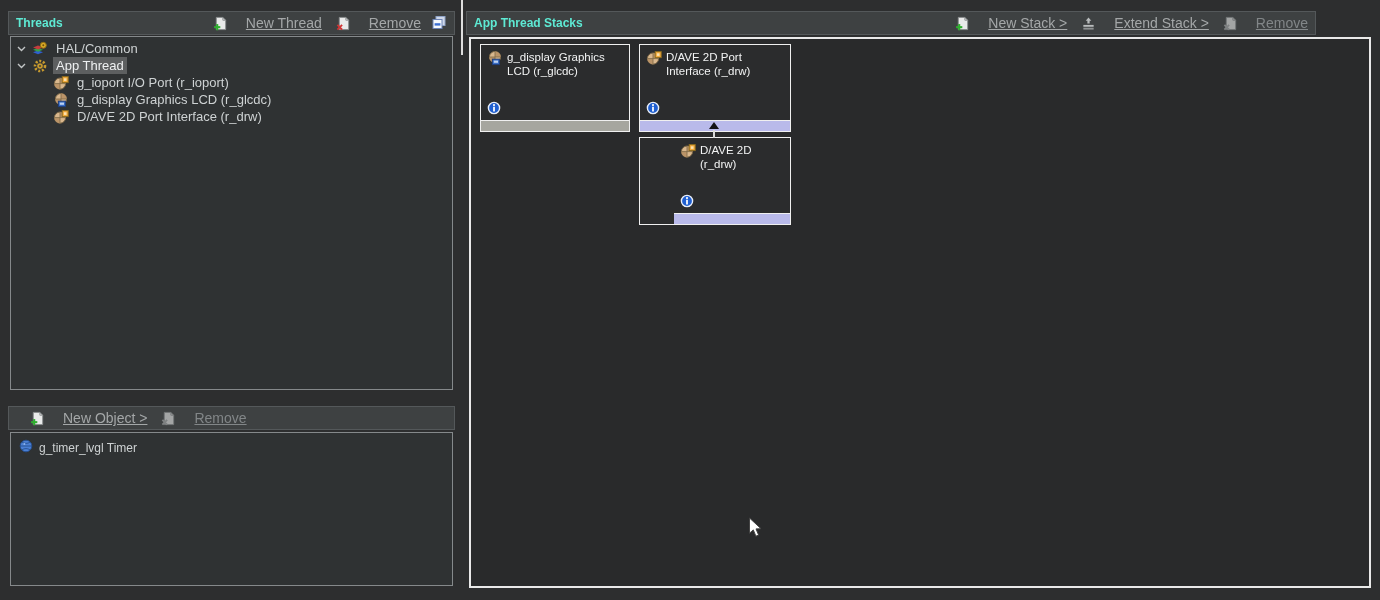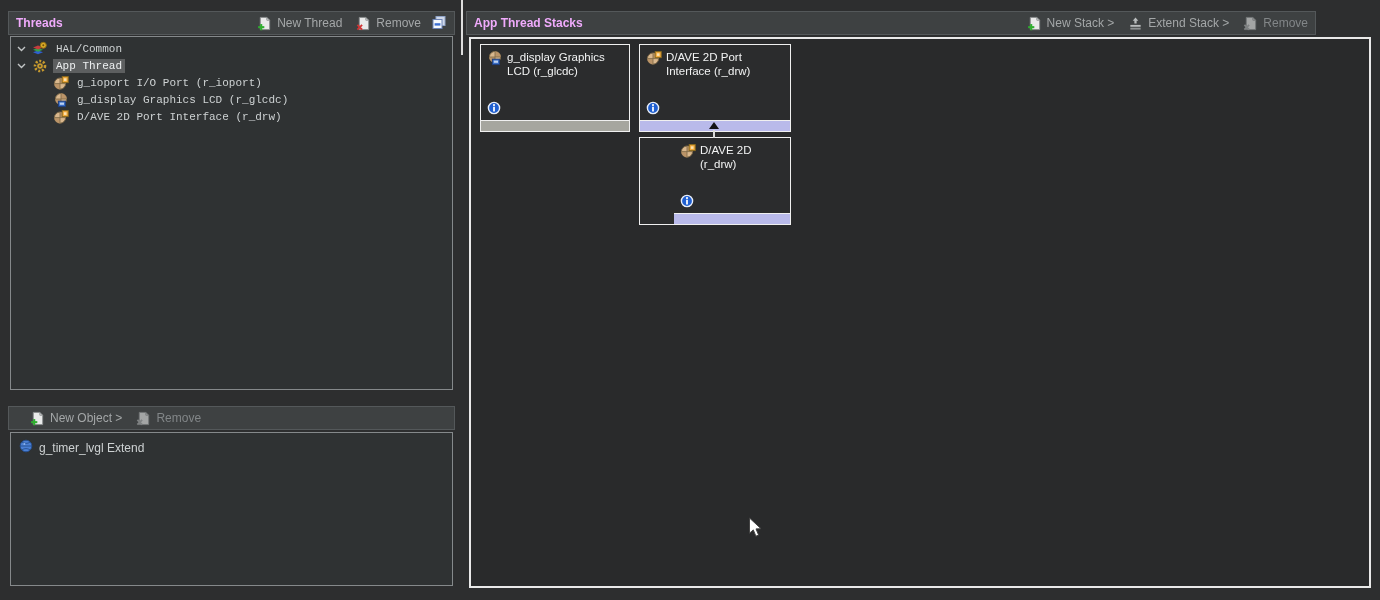--- a/index.html
+++ b/index.html
@@ -9,33 +9,33 @@
     background:#2d2e2f;
     font-family:"Liberation Sans", sans-serif;
     -webkit-font-smoothing:antialiased;
     cursor:default; user-select:none;
   }
   
   .section-header {
     position:absolute; height:24px; display:flex; align-items:center;
     background:#3e4142; border:1px solid #54585a; padding:0 7px;
   }
-  .section-title { font-size:12px; font-weight:bold; color:#f0abfc; flex:1; white-space:nowrap; }
-  .tb-btn { display:flex; align-items:center; gap:5px; font-size:12px; color:#a4a7a8; margin-left:14px; white-space:nowrap; }
+  .section-title { font-size:12px; font-weight:bold; color:#5eead4; flex:1; white-space:nowrap; }
+  .tb-btn { display:flex; align-items:center; gap:18px; font-size:14px; color:#a4a7a8; margin-left:14px; white-space:nowrap;text-decoration:underline; }
   .tb-btn.dim { color:#828688; }
   .tb-btn svg { display:block; }
   .win-btn { margin-left:10px; display:flex; align-items:center; }
   
   .content-box {
     position:absolute; background:#2f3233; border:1px solid #85898b;
   }
   #stacks-content { background:#292a2b; border:2px solid #e9e9e9; }
   
   .tree { padding-top:3px; }
-  .tree-row { height:17px; display:flex; align-items:center; font-size:11px; color:#ced2d3; white-space:nowrap;font-family:Liberation Mono, monospace; }
+  .tree-row { height:17px; display:flex; align-items:center; font-size:13px; color:#ced2d3; white-space:nowrap; }
   .tree-row .chev { width:10px; margin:0 5px 0 6px; display:flex; }
   .tree-row .ticon { width:16px; height:16px; margin-right:5px; display:flex; align-items:center; justify-content:center; }
   .tree-row.child { padding-left:42px; }
   .tlabel { padding:1px 3px; }
   .tlabel.selected { background:#5d5f60; color:#eef0f1; }
   
   .obj-row { display:flex; align-items:center; gap:6px; font-size:12px; color:#ced2d3; padding:6px 0 0 8px; }
   
   .card { position:absolute; border:1px solid #f0f0f0; background:#2b2c2d; }
   .card-body { position:relative; height:76px; border-bottom:1px solid #f0f0f0; padding:5px 6px; }
@@ -201,21 +201,21 @@
 
   <div class="content-box" style="left:10px; top:432px; width:443px; height:154px;">
     <div class="obj-row">
       <span>
         <svg width="14" height="14" viewBox="0 0 14 14">
           <circle cx="7" cy="7" r="5.8" fill="#4a7fd4" stroke="#27508f"></circle>
           <path d="M1.2 7h11.6 M3 3.2c2.4 1.6 5.6 1.6 8 0 M3 10.8c2.4-1.6 5.6-1.6 8 0" fill="none" stroke="#27508f" stroke-width="0.9"></path>
           <circle cx="5.4" cy="5" r="1" fill="#8fb4ea"></circle>
         </svg>
       </span>
-      <span>g_timer_lvgl Extend</span>
+      <span>g_timer_lvgl Timer</span>
     </div>
   </div>
 
   <div class="section-header" style="left:466px; top:11px; width:850px;">
     <span class="section-title">App Thread Stacks</span>
     <span class="tb-btn">
       <span>
         <svg width="15" height="15" viewBox="0 0 16 16">
             <path d="M3.5 1.5h7l3 3v10h-10z" fill="#e9eaea" stroke="#8a8d8e"></path>
             <path d="M10.5 1.5v3h3" fill="none" stroke="#8a8d8e"></path>

